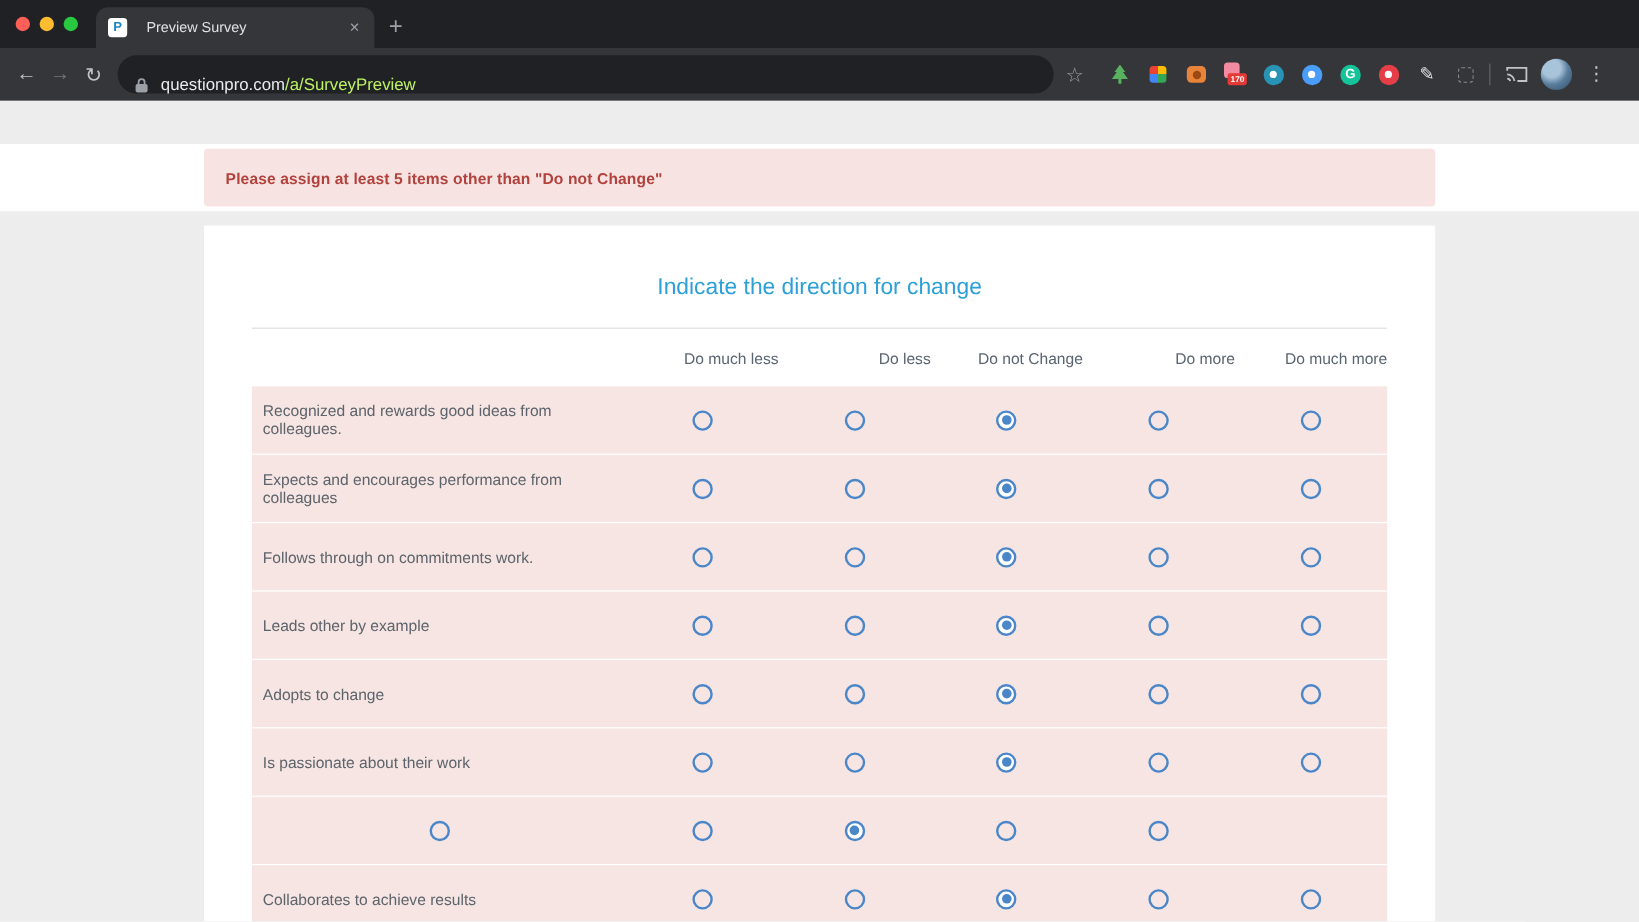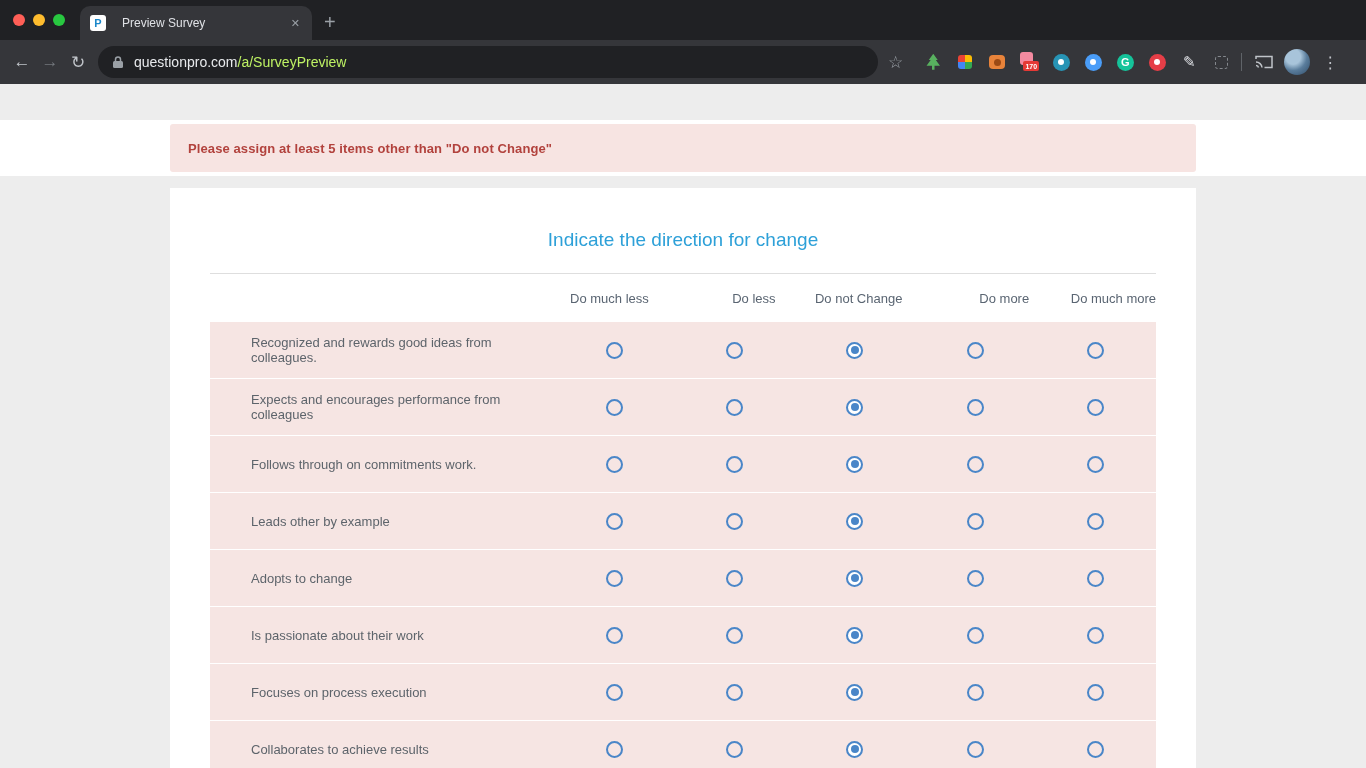--- a/index.html
+++ b/index.html
@@ -17,21 +17,21 @@
              font-weight:bold; font-size:11px; display:flex; align-items:center; justify-content:center; flex:none; }
   .tab-title { flex:1; color:#dfe1e5; font-size:12px; margin-left:16px; white-space:nowrap; overflow:hidden; }
   .tab-close { color:#9aa0a6; font-size:11px; padding:2px 4px; }
   .newtab { color:#9aa0a6; font-size:20px; line-height:1; margin:0 0 8px 12px; }
 
   .toolbar { height:44px; background:var(--chrome_toolbar,#35363a); display:flex; align-items:center; padding:0 8px; }
   .navbtn { width:28px; height:28px; display:flex; align-items:center; justify-content:center;
             color:#c0c4c9; font-size:17px; border-radius:50%; flex:none; }
   .navbtn.dim { color:#73777c; }
   .omnibox { margin-left:6px; width:780px; height:32px; border-radius:16px; background:var(--chrome_dark,#202124);
-             display:flex; align-items:center; padding:0 14px; font-size:14px; flex:none; }
+             display:flex; align-items:flex-end; padding:0 14px; font-size:14px; flex:none; }
   .omnibox .host { margin-left:10px; color:#e8eaed; }
   .omnibox .path { color:#bef264; }
   .star { margin-left:10px; color:#9aa0a6; font-size:17px; flex:none; }
   .extensions { display:flex; align-items:center; gap:12px; margin-left:20px; flex:none; }
   .ext { width:20px; height:20px; display:flex; align-items:center; justify-content:center; position:relative; flex:none; }
   .ext-plant { width:16px; height:17px; background:#58b15f;
       clip-path:polygon(50% 2%,78% 38%,66% 38%,92% 72%,58% 72%,58% 96%,42% 96%,42% 72%,8% 72%,34% 38%,22% 38%); }
   .ext-grid { width:14px; height:14px; border-radius:3px;
       background:conic-gradient(#fbbc04 0 25%, #34a853 0 50%, #4285f4 0 75%, #ea4335 0); }
   .ext-camera { width:16px; height:14px; background:#e8833a; border-radius:4px; position:relative; }
@@ -60,21 +60,21 @@
   .alert { width:1026px; height:48px; background:var(--alert_bg,#f7e4e2); border-radius:3px;
            display:flex; align-items:center; padding:0 18px; color:var(--alert_text,#b2423d);
            font-size:13px; font-weight:600; letter-spacing:.1px; }
   .panel { width:1026px; height:616px; margin:12px auto 14px; background:#fff; padding-top:40px; overflow:hidden; }
   .qtitle { text-align:center; color:var(--accent_blue,#2da0d8); font-size:19px; font-weight:500; line-height:24px; }
   .rule { border-top:1px solid #dedede; margin:21px 40px 0; }
   .ghead { display:grid; grid-template-columns:312px repeat(5,1fr); height:48px; align-items:center; margin:0 40px; }
   .hcol { text-align:right; color:#5a6572; font-size:13px; }
   .rows { margin:0 40px; }
   .srow { display:grid; grid-template-columns:312px repeat(5,1fr); height:56px; align-items:center;
-          background:var(--row_bg,#f6e5e3); margin-bottom:1px;padding-left:32px; }
+          background:var(--row_bg,#f6e5e3); margin-bottom:1px; }
   .rlabel { padding-left:9px; color:#5d646b; font-size:13px; }
   .rcell { display:flex; justify-content:center; }
   .radio { width:17px; height:17px; border:2px solid var(--radio_blue,#4a86c8); border-radius:50%;
            position:relative; background:transparent; display:inline-block; }
   .radio.sel { background:#fff; }
   .radio.sel::after { content:""; position:absolute; inset:2.5px; background:var(--radio_blue,#4a86c8); border-radius:50%; }
 </style>
 </head>
 <body>
 
@@ -277,21 +277,20 @@
             <span class="radio sel"></span>
           </div>
           <div class="rcell">
             <span class="radio"></span>
           </div>
           <div class="rcell">
             <span class="radio"></span>
           </div>
         </div>
         <div class="srow">
-          <div class="rlabel">Focuses on process execution</div>
           <div class="rcell">
             <span class="radio"></span>
           </div>
           <div class="rcell">
             <span class="radio"></span>
           </div>
           <div class="rcell">
             <span class="radio sel"></span>
           </div>
           <div class="rcell">

